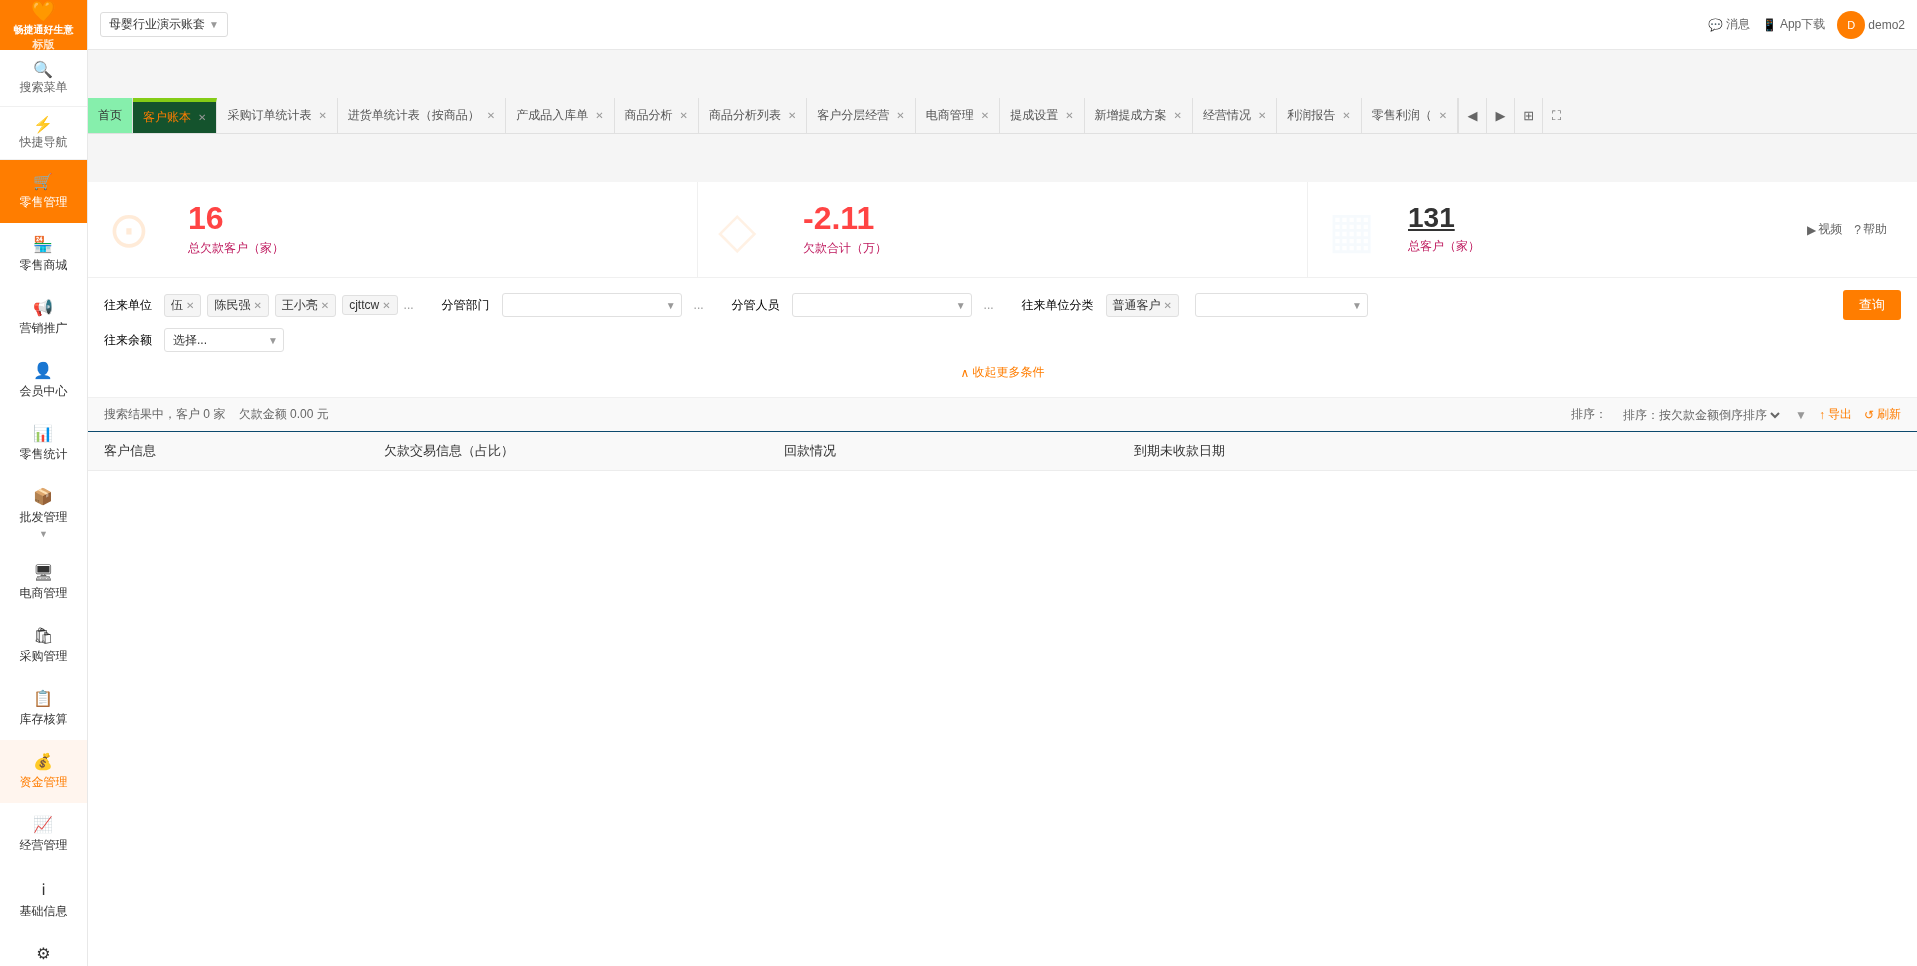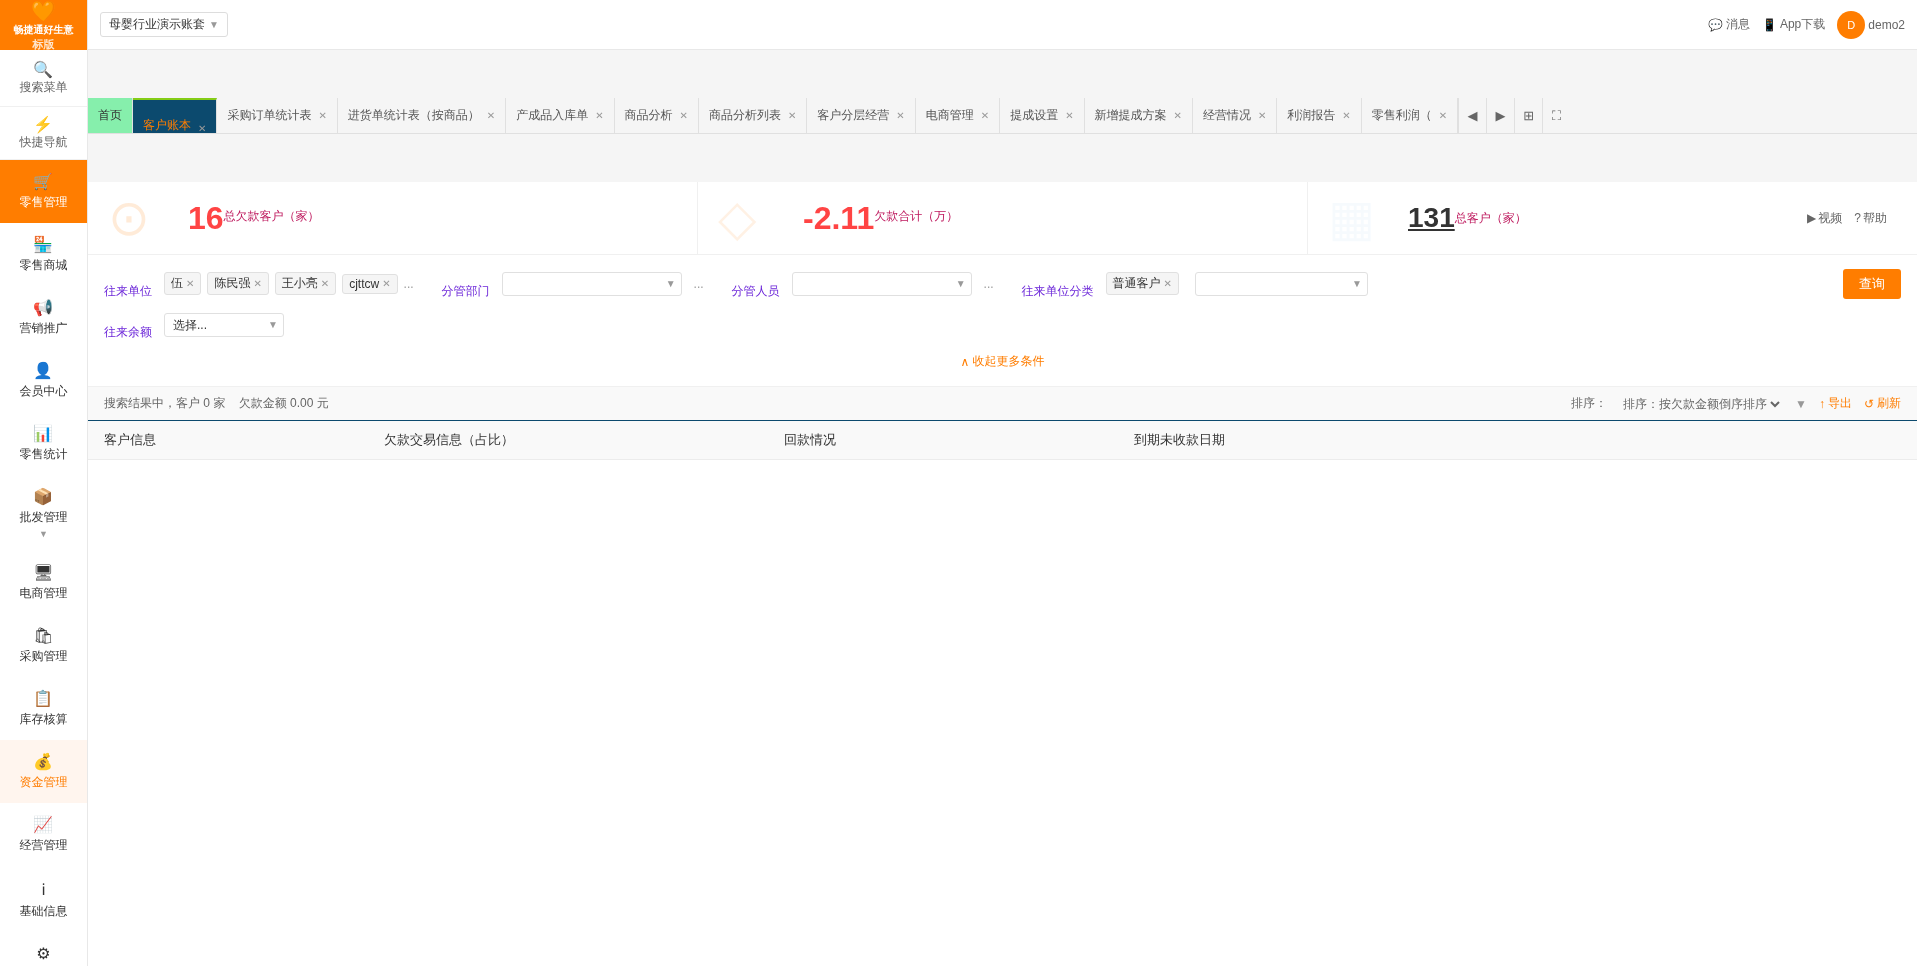--- a/index.html
+++ b/index.html
@@ -24,40 +24,40 @@
     .topbar { height: 50px; background: #fff; border-bottom: 1px solid #e8e8e8; display: flex; align-items: center; padding: 0 12px; gap: 8px; flex-shrink: 0; }
     .topbar-select { border: 1px solid #ddd; border-radius: 3px; padding: 3px 8px; font-size: 12px; color: #333; display: flex; align-items: center; gap: 4px; cursor: pointer; }
     .topbar-right { margin-left: auto; display: flex; align-items: center; gap: 12px; font-size: 12px; color: #666; }
     .topbar-right-item { display: flex; align-items: center; gap: 3px; cursor: pointer; }
     .avatar { width: 28px; height: 28px; border-radius: 50%; background: #ff7d00; display: flex; align-items: center; justify-content: center; color: #fff; font-size: 11px; }
 
     
     .tabbar { height: 36px; background: #f5f5f5; border-bottom: 1px solid #e0e0e0; display: flex; align-items: center; overflow: hidden; flex-shrink: 0; }
     .tab-item { height: 36px; padding: 0 10px; display: flex; align-items: center; gap: 5px; font-size: 12px; color: #555; border-right: 1px solid #e0e0e0; cursor: pointer; white-space: nowrap; background: #f5f5f5; flex-shrink: 0; }
     .tab-item.home { background: #86efac; color: #333; }
-    .tab-item.active { background: #0c4a6e; color: #ff7d00; border-top: 2px solid #84cc16; align-items: flex-end; }
+    .tab-item.active { background: #14532d; color: #ff7d00; border-top: 4px solid #84cc16; }
     .tab-item .tab-close { color: #999; font-size: 10px; margin-left: 2px; }
     .tab-nav-btn { width: 28px; height: 36px; display: flex; align-items: center; justify-content: center; cursor: pointer; color: #666; background: #f5f5f5; border-left: 1px solid #e0e0e0; flex-shrink: 0; }
 
     
     .content { flex: 1; overflow-y: auto; background: #fff; }
 
     
     .stats-row { display: flex; background: #fff; border-bottom: 1px solid #f0f0f0; }
     .stat-card { flex: 1; padding: 20px 30px; display: flex; align-items: center; gap: 15px; border-right: 1px solid #f0f0f0; position: relative; }
     .stat-card:last-child { border-right: none; }
-    .stat-info { display: flex; }
+    .stat-info { display: flex; flex-direction: column; }
     .stat-value { font-size: 32px; font-weight: bold; color: #ff4444; line-height: 1; }
     .stat-value.black { color: #333; font-size: 28px; text-decoration: underline; }
     .stat-label { font-size: 12px; color: #be185d; margin-top: 6px; }
 
     
     .filter-area { padding: 12px 16px; border-bottom: 1px solid #f0f0f0; background: #fff; }
     .filter-row { display: flex; align-items: center; gap: 12px; margin-bottom: 8px; flex-wrap: wrap; }
-    .filter-label { font-size: 12px; color: #6d28d9; white-space: nowrap; margin-top: 16px; }
+    .filter-label { font-size: 12px; color: #000000; white-space: nowrap; }
     .filter-tags { display: flex; align-items: center; gap: 6px; flex-wrap: wrap; }
     .filter-tag { background: #f5f5f5; border: 1px solid #e0e0e0; border-radius: 3px; padding: 2px 6px; font-size: 12px; color: #333; display: flex; align-items: center; gap: 3px; }
     .filter-tag .tag-x { color: #999; cursor: pointer; font-size: 10px; }
     .filter-more { color: #999; cursor: pointer; font-size: 12px; }
     .filter-select { border: 1px solid #e0e0e0; border-radius: 3px; padding: 4px 24px 4px 8px; font-size: 12px; color: #333; background: #fff; cursor: pointer; appearance: none; min-width: 120px; position: relative; }
     .filter-select-wrap { position: relative; display: inline-flex; align-items: center; }
     .filter-select-wrap .sel-arrow { position: absolute; right: 6px; color: #999; font-size: 10px; pointer-events: none; }
     .filter-input-wide { border: 1px solid #e0e0e0; border-radius: 3px; padding: 4px 8px; font-size: 12px; min-width: 200px; }
     .collapse-btn { color: #ff7d00; font-size: 12px; cursor: pointer; display: flex; align-items: center; gap: 3px; margin: 0 auto; width: fit-content; padding: 4px 12px; }
 

